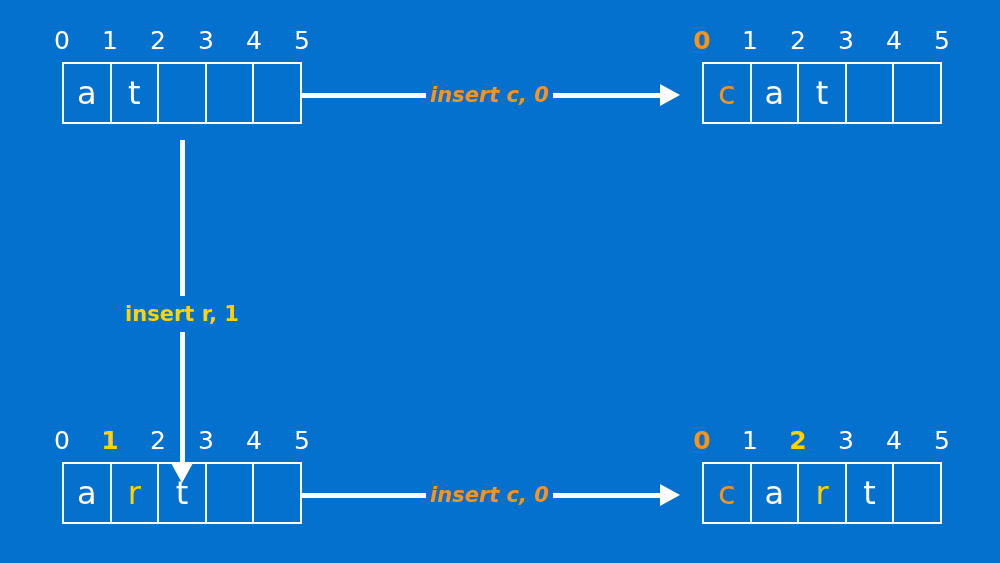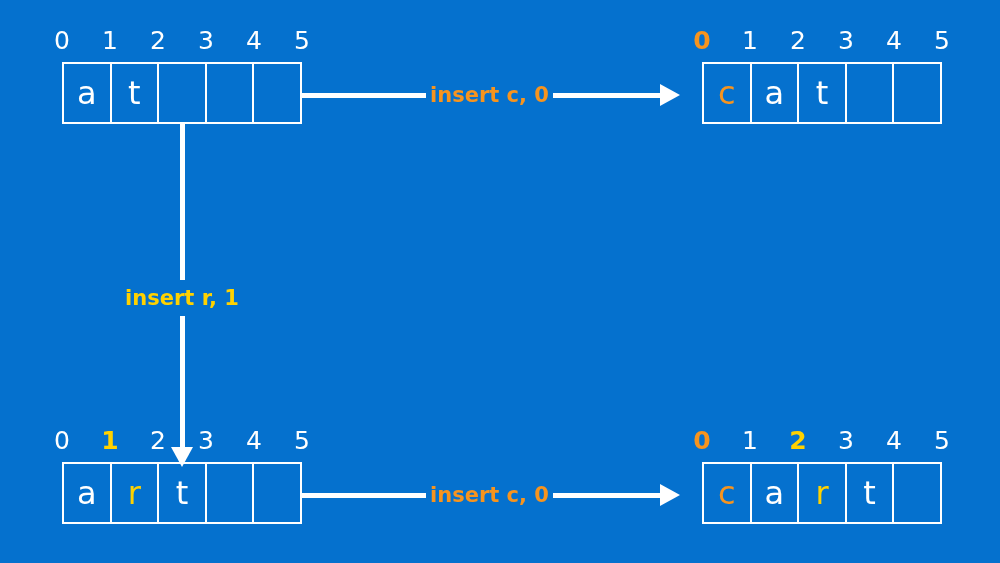--- a/index.html
+++ b/index.html
@@ -66,20 +66,21 @@
   }
   .cell.letter-orange { color: #f7941e; }
   .cell.letter-yellow { color: #ffd200; }
 
   
   .h-arrow {
     position: absolute;
     height: 40px;
     display: flex;
     align-items: center;
+    font-style: italic;
   }
   .h-line {
     height: 5px;
     background: #ffffff;
   }
   .h-arrow .seg-left  { width: 124px; }
   .h-arrow .seg-right { width: 108px; }
   .h-label {
     font-size: 21px;
     font-weight: bold;
@@ -96,20 +97,21 @@
     margin-left: -1px;
   }
 
   
   .v-arrow {
     position: absolute;
     width: 200px;
     display: flex;
     flex-direction: column;
     align-items: center;
+    margin-top: 16px;
   }
   .v-line {
     width: 5px;
     background: #ffffff;
   }
   .v-arrow .vseg-top    { height: 156px; }
   .v-arrow .vseg-bottom { height: 132px; }
   .v-label {
     font-size: 21px;
     font-weight: bold;

